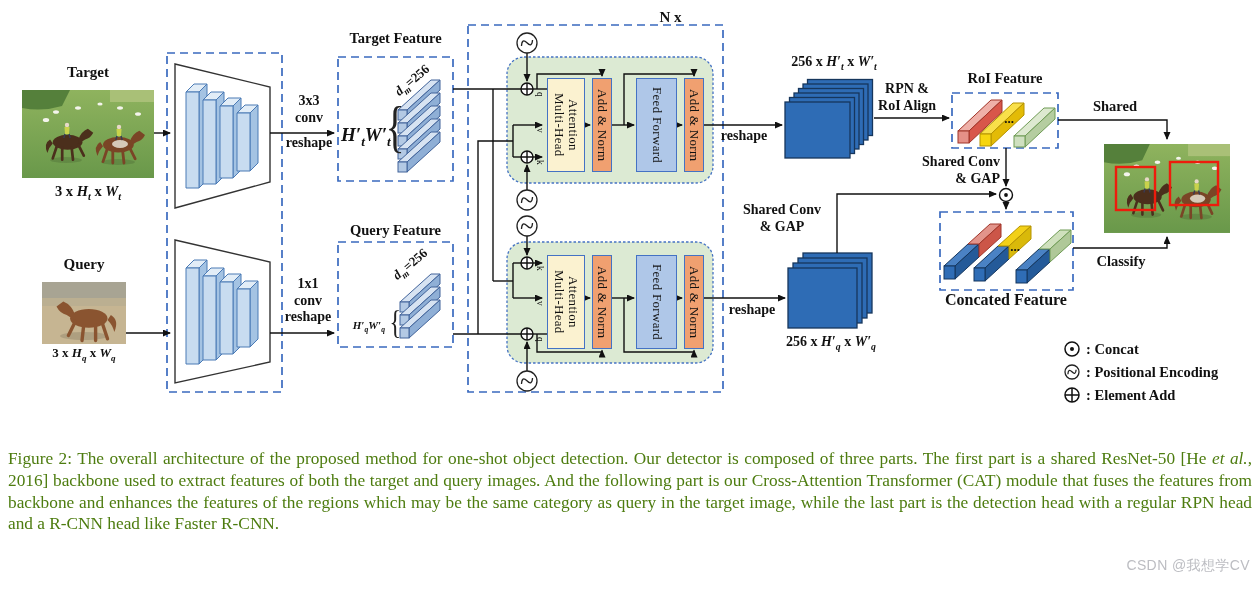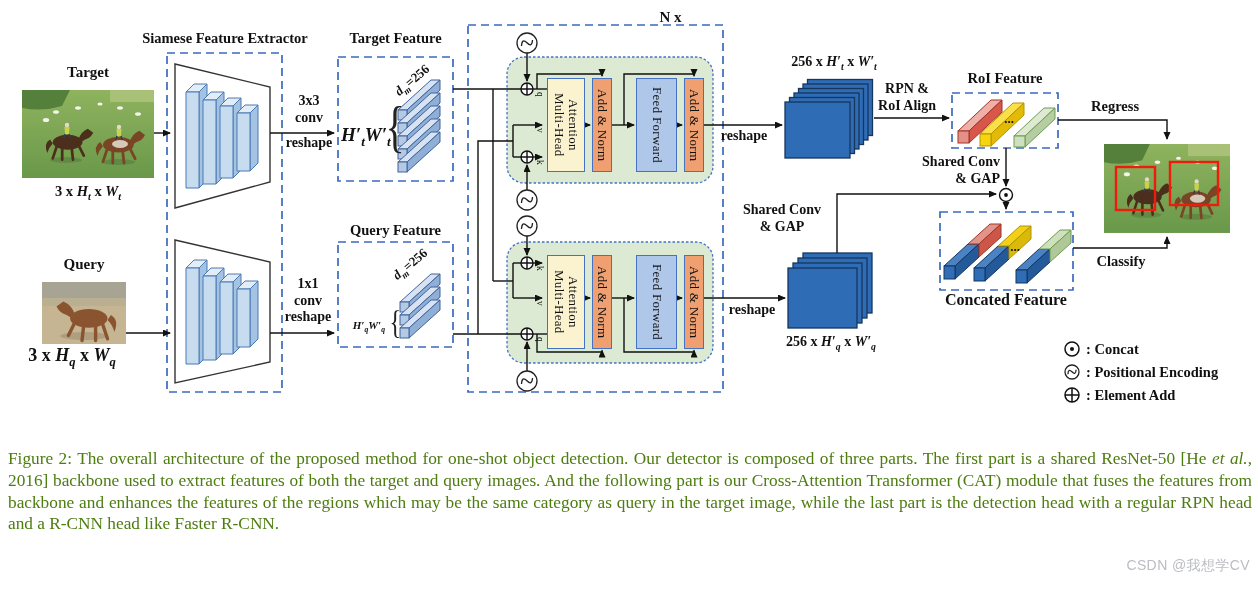--- a/index.html
+++ b/index.html
@@ -366,23 +366,22 @@
   <g stroke="#111" stroke-width="1.5" fill="#fff">
     <circle cx="1072" cy="395" r="7"></circle>
         <path d="M1065,395 H1079 M1072,388 V402"></path>
   </g>
 </svg>
 
 <div class="lbl" style="left:22px;top:64px;width:132px;font-size:15px;">Target</div>
 <div class="lbl" style="left:18px;top:183px;width:140px;font-size:14.5px;"><span>3 x </span><i>H</i><sub>t</sub><span> x </span><i>W</i><sub>t</sub></div>
 
 <div class="lbl" style="left:42px;top:256px;width:84px;font-size:15px;">Query</div>
-<div class="lbl" style="left:8px;top:345px;width:128px;font-size:18px;text-align:center;"><span>3 x </span><i>H</i><sub>q</sub><span> x </span><i>W</i><sub>q</sub></div>
-
-<div class="lbl" style="left:136px;top:30px;width:178px;font-size:14.5px;">Siamese Feature Extractor</div>
+<div class="lbl" style="left:20px;top:345px;width:128px;font-size:13px;text-align:center;"><span>3 x </span><i>H</i><sub>q</sub><span> x </span><i>W</i><sub>q</sub></div>
+
 
 <div class="lbl" style="left:282px;top:93px;width:54px;font-size:14px;"><span>3x3</span><br><span>conv</span></div>
 <div class="lbl" style="left:276px;top:135px;width:66px;font-size:14px;">reshape</div>
 <div class="lbl" style="left:278px;top:276px;width:60px;font-size:14px;"><span>1x1</span><br><span>conv</span><br><span>reshape</span></div>
 
 <div class="lbl" style="left:338px;top:30px;width:115px;font-size:14.5px;">Target Feature</div>
 <div class="lbl" style="left:338px;top:222px;width:115px;font-size:14.5px;">Query Feature</div>
 
 <div class="lbl dm" style="left:378px;top:72px;width:70px;"><i>d</i><sub>m</sub><span>=256</span></div>
 <div class="lbl dm" style="left:376px;top:256px;width:70px;"><i>d</i><sub>m</sub><span>=256</span></div>
@@ -415,21 +414,21 @@
 <div class="lbl" style="left:706px;top:128px;width:76px;font-size:14px;">reshape</div>
 <div class="lbl" style="left:718px;top:302px;width:68px;font-size:14px;">reshape</div>
 
 <div class="lbl" style="left:778px;top:54px;width:112px;font-size:14px;"><span>256 x </span><i>H′</i><sub>t</sub><span> x </span><i>W′</i><sub>t</sub></div>
 <div class="lbl" style="left:772px;top:334px;width:118px;font-size:14px;"><span>256 x </span><i>H′</i><sub>q</sub><span> x </span><i>W′</i><sub>q</sub></div>
 
 <div class="lbl" style="left:868px;top:81px;width:78px;font-size:14px;"><span>RPN &amp;</span><br><span>RoI Align</span></div>
 
 <div class="lbl" style="left:952px;top:70px;width:106px;font-size:14.5px;">RoI Feature</div>
 <div class="lbl" style="left:998px;top:111px;width:22px;font-size:13px;">...</div>
-<div class="lbl" style="left:1078px;top:98px;width:74px;font-size:14.5px;">Regress</div>
+<div class="lbl" style="left:1078px;top:98px;width:74px;font-size:14.5px;">Shared</div>
 
 <div class="lbl" style="left:896px;top:154px;width:104px;font-size:14px;text-align:right;"><span>Shared Conv</span><br><span>&amp; GAP</span></div>
 <div class="lbl" style="left:728px;top:202px;width:108px;font-size:14px;"><span>Shared Conv</span><br><span>&amp; GAP</span></div>
 
 <div class="lbl" style="left:936px;top:291px;width:140px;font-size:16px;">Concated Feature</div>
 <div class="lbl" style="left:1004px;top:239px;width:22px;font-size:13px;">...</div>
 <div class="lbl" style="left:1082px;top:253px;width:78px;font-size:14.5px;">Classify</div>
 
 <div class="lgd" style="left:1086px;top:341px;">: Concat</div>
 <div class="lgd" style="left:1086px;top:364px;">: Positional Encoding</div>

